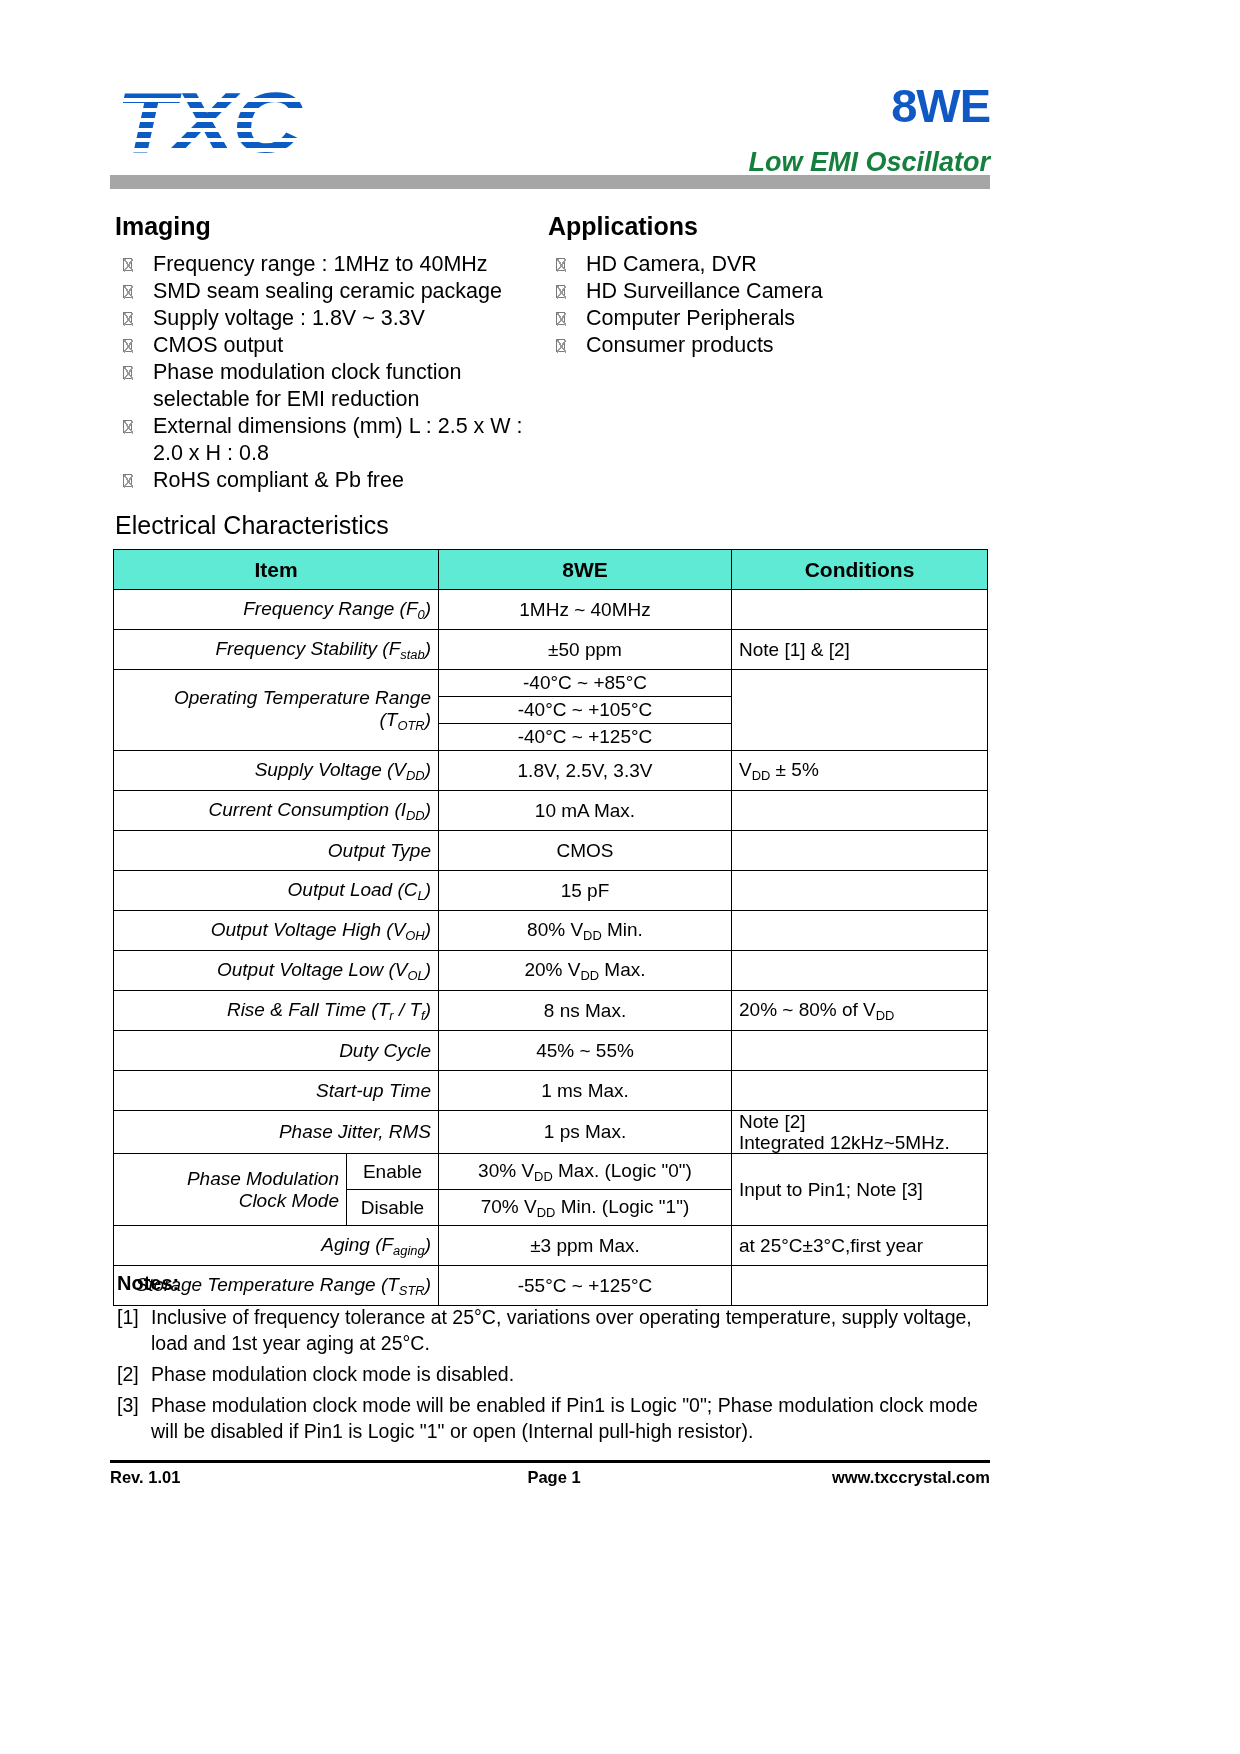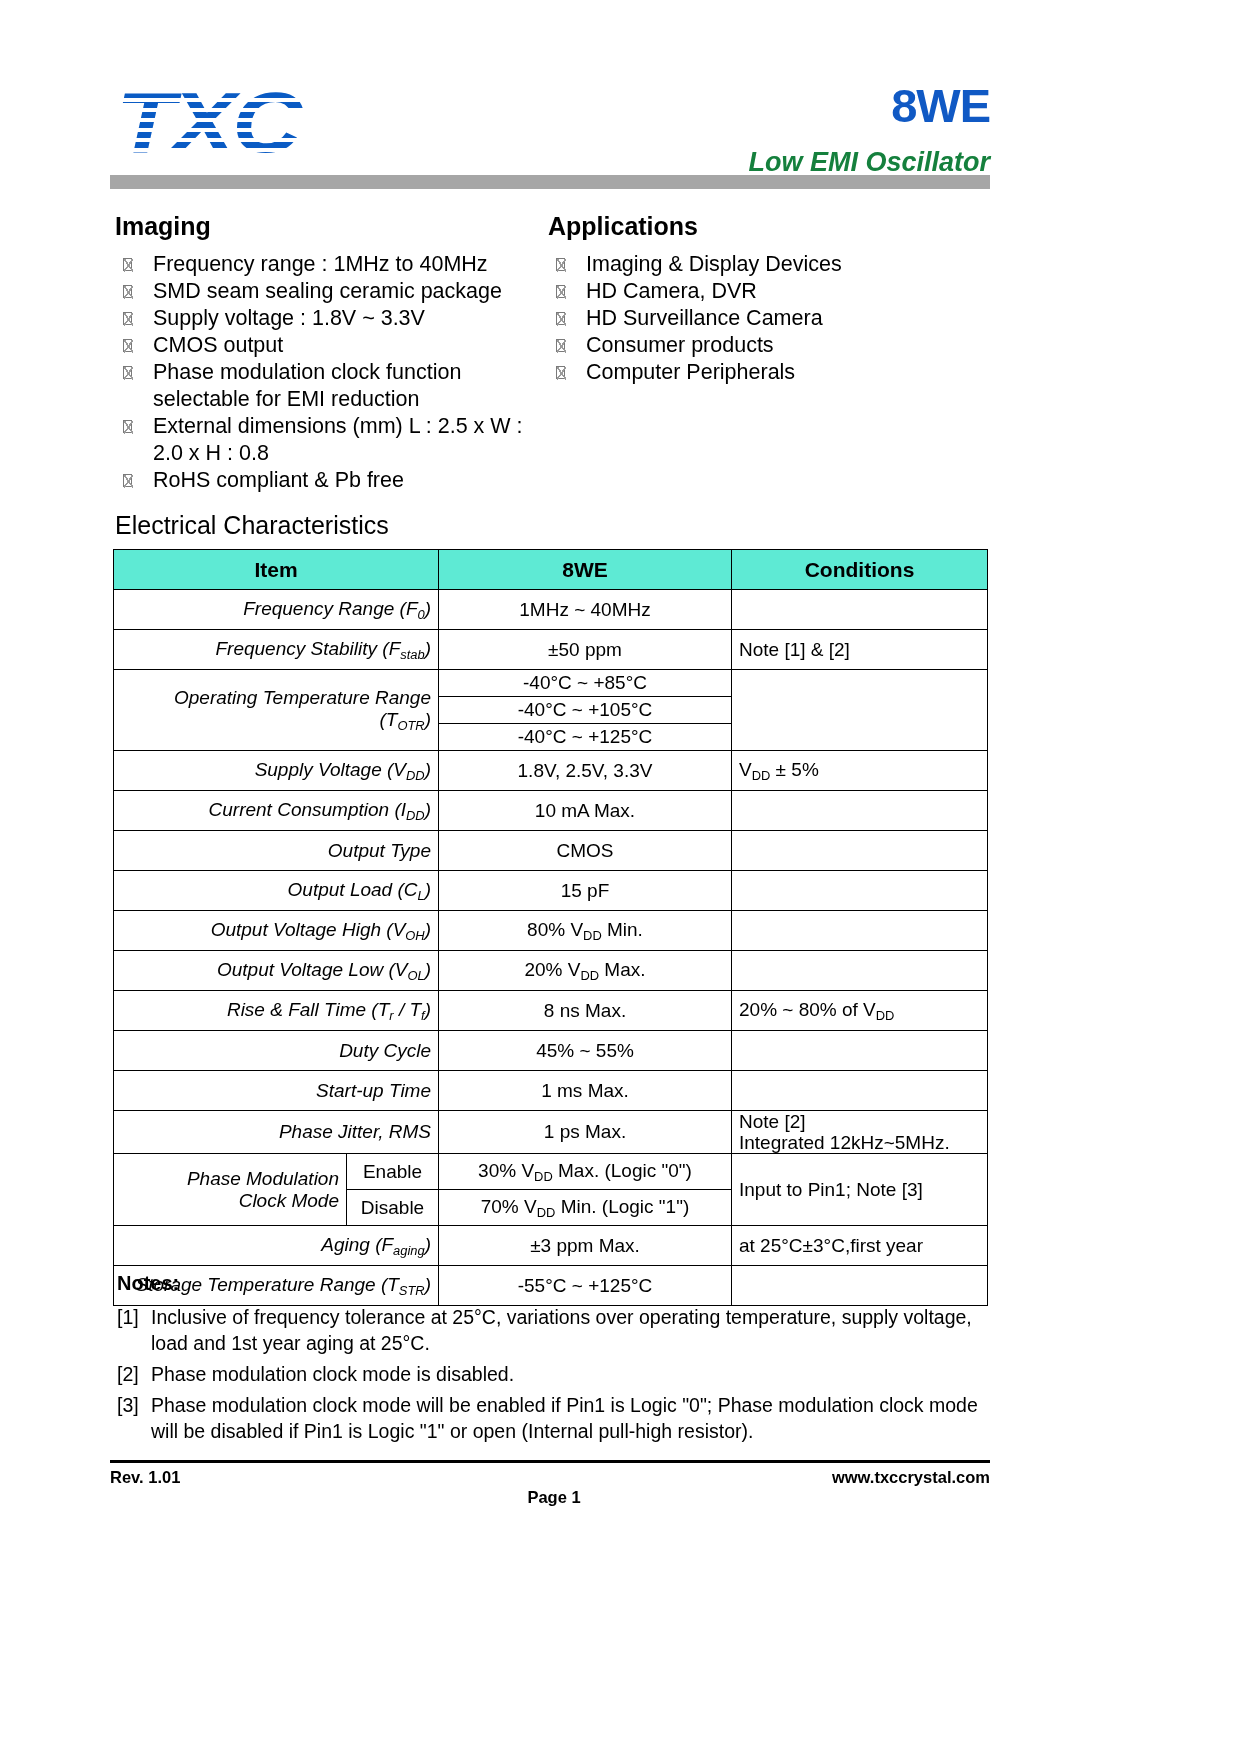--- a/index.html
+++ b/index.html
@@ -230,21 +230,21 @@
   .footer {
     position: absolute;
     left: 110px;
     top: 1468px;
     width: 880px;
     display: flex;
     justify-content: space-between;
     font-size: 16.5px;
     font-weight: bold;
   }
-  .footer-center { position: absolute; left: 8px; right: 0; text-align: center; margin-top: 20px; }
+  .footer-center { position: absolute; left: 8px; right: 0; text-align: center; }
   .footer-left, .footer-right { position: relative; z-index: 2; }
 </style>
 </head>
 <body>
 
 <div class="page">
 
   <div class="header">
     <div class="logo">
       <span class="logo-text">TXC</span>
@@ -266,25 +266,24 @@
       <li><span class="tofu"></span><span>CMOS output</span></li>
       <li><span class="tofu"></span><span>Phase modulation clock function selectable for EMI reduction</span></li>
       <li><span class="tofu"></span><span>External dimensions (mm) L : 2.5 x W : 2.0 x H : 0.8</span></li>
       <li><span class="tofu"></span><span>RoHS compliant &amp; Pb free</span></li>
     </ul>
   </div>
 
   <div class="apps-col">
     <div class="sec-title">Applications</div>
     <ul class="bullets">
-      <li><span class="tofu"></span><span>Imaging &amp; Display Devices</span></li>
       <li><span class="tofu"></span><span>HD Camera, DVR</span></li>
       <li><span class="tofu"></span><span>HD Surveillance Camera</span></li>
+      <li><span class="tofu"></span><span>Computer Peripherals</span></li>
       <li><span class="tofu"></span><span>Consumer products</span></li>
-      <li><span class="tofu"></span><span>Computer Peripherals</span></li>
     </ul>
   </div>
 
   <div class="ec-title">Electrical Characteristics</div>
 
   <table class="ec">
     <colgroup>
       <col style="width:233px">
         <col style="width:92px">
         <col style="width:293px">

